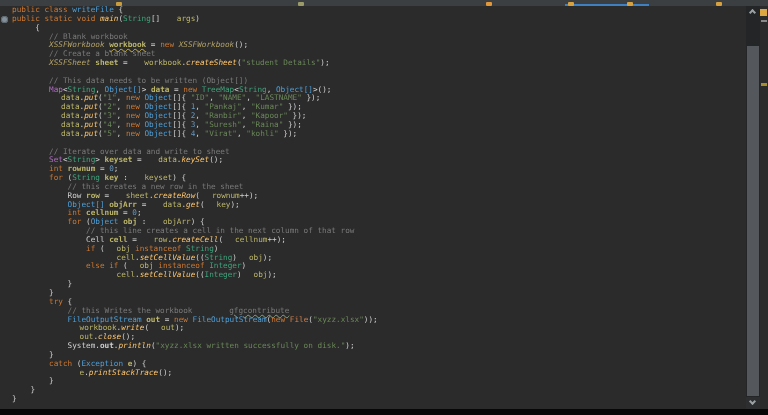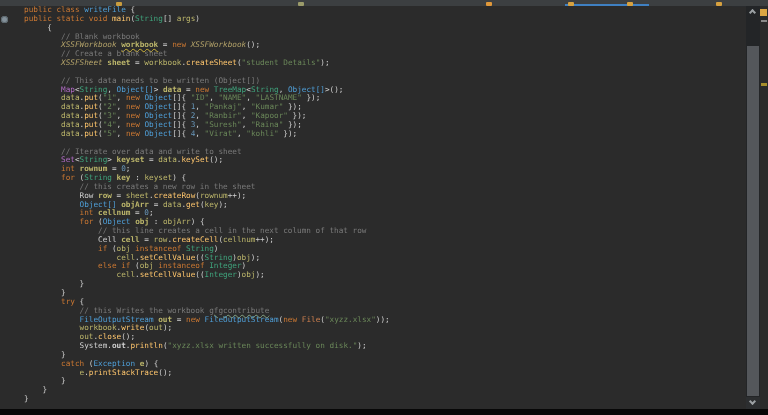--- a/index.html
+++ b/index.html
@@ -19,37 +19,37 @@
     display:inline-block;
   }
   .active-tab-underline{
     position:absolute;top:4px;height:2px;
     background:var(--active_tab,#3f80c2);
   }
   
   .editor{
     position:absolute;top:6px;left:0;width:732px;height:403px;
     background:var(--bg,#2b2b2b);
-    padding-left:24px;box-sizing:border-box;
+    padding-left:12px;box-sizing:border-box;
     font-size:7.7px;line-height:8.85px;
     white-space:pre;cursor:text;
   }
   .code-line{height:8.85px;white-space:pre;}
   .gutter-icon{
     position:absolute;left:1px;top:16px;width:7px;height:7px;border-radius:50%;
     background:#84919a;box-shadow:inset 0 0 0 1px #5d686f;
   }
   
   .t-k  {color:var(--keyword,#cc7832);}
   .t-c  {color:var(--comment,#7a7a7a);text-align:center;}
-  .t-cu {color:var(--comment,#7a7a7a);text-decoration:underline wavy var(--typo_squiggle,#85a382);text-decoration-thickness:1px;}
+  .t-cu {color:var(--comment,#7a7a7a);text-decoration:underline wavy var(--typo_squiggle,#85a382);text-decoration-thickness:1px;margin-left:32px;}
   .t-s  {color:var(--string,#6a8759);}
   .t-n  {color:var(--number,#6897bb);}
-  .t-m  {color:var(--method,#ffc66d);}
-  .t-v  {color:var(--variable,#bdb76b);}
+  .t-m  {color:var(--method,#ffc66d);font-style:italic;}
+  .t-v  {color:var(--variable,#bdb76b);margin-left:12px;}
   .t-vb {color:var(--variable,#bdb76b);font-weight:bold;}
   .t-vbu{color:var(--variable,#bdb76b);font-weight:bold;text-decoration:underline wavy var(--warn_squiggle,#cdb33a);text-decoration-thickness:1px;}
   .t-tp {color:var(--type_purple,#b16cc5);}
   .t-tg {color:var(--type_green,#3fa37c);text-align:center;}
   .t-tb {color:var(--type_blue,#4f9fd8);}
   .t-tk {color:var(--type_khaki,#b3a269);font-style:italic;}
   .t-to {color:var(--type_orange,#d0814f);margin-top:44px;}
   .t-d  {color:var(--plain,#d0d0d0);}
   .t-sf {color:var(--plain,#d0d0d0);font-weight:bold;}
   

